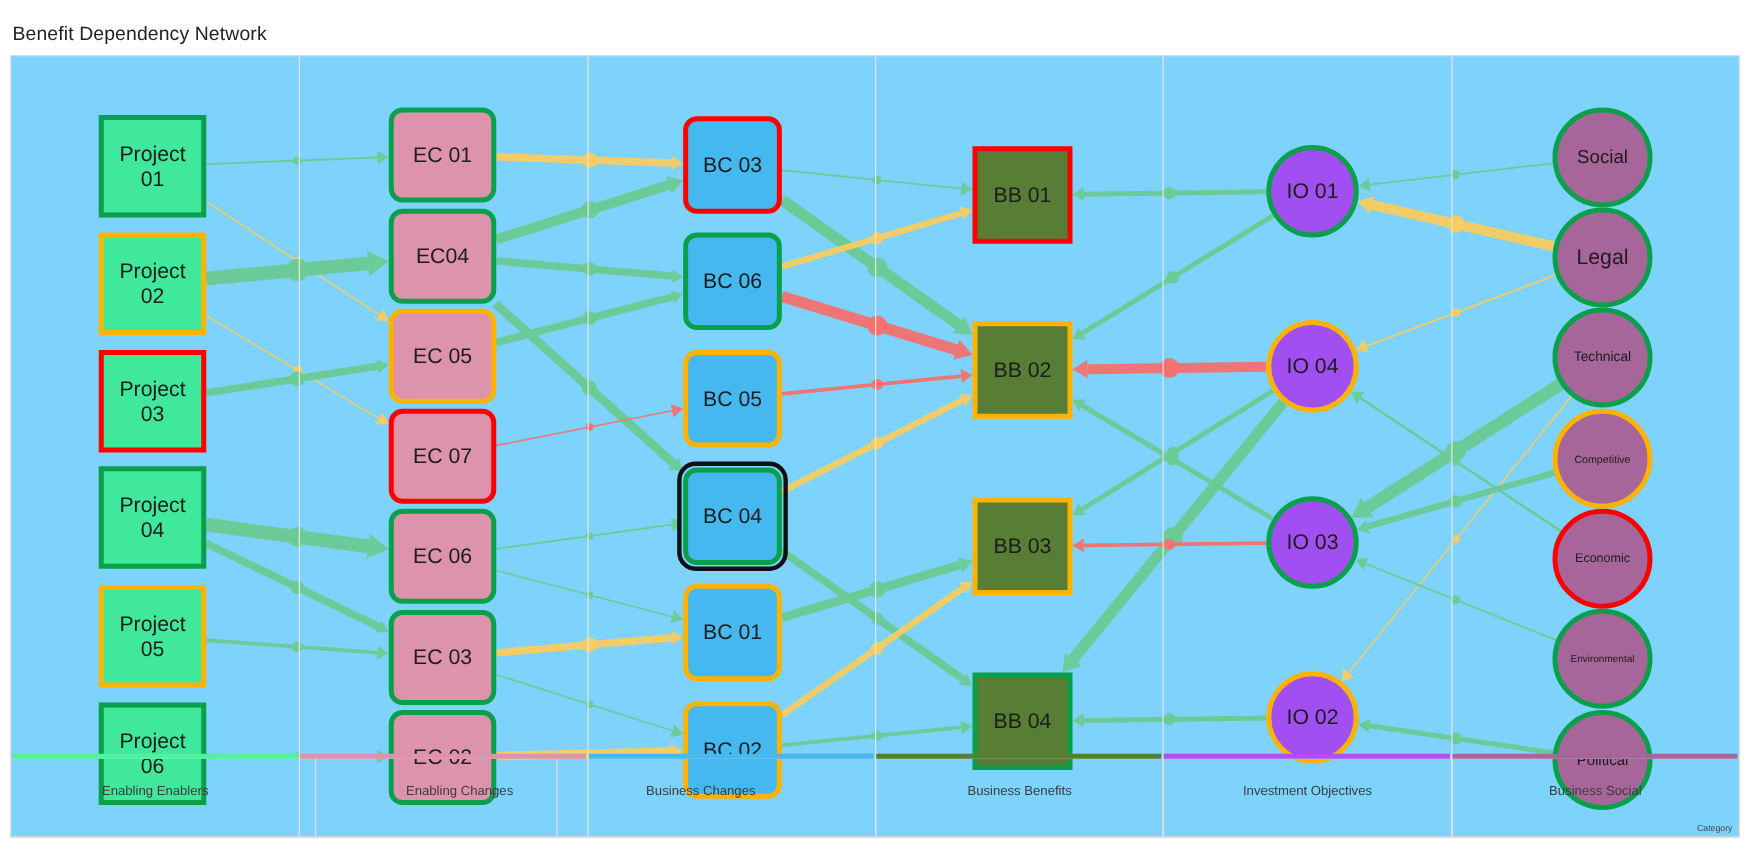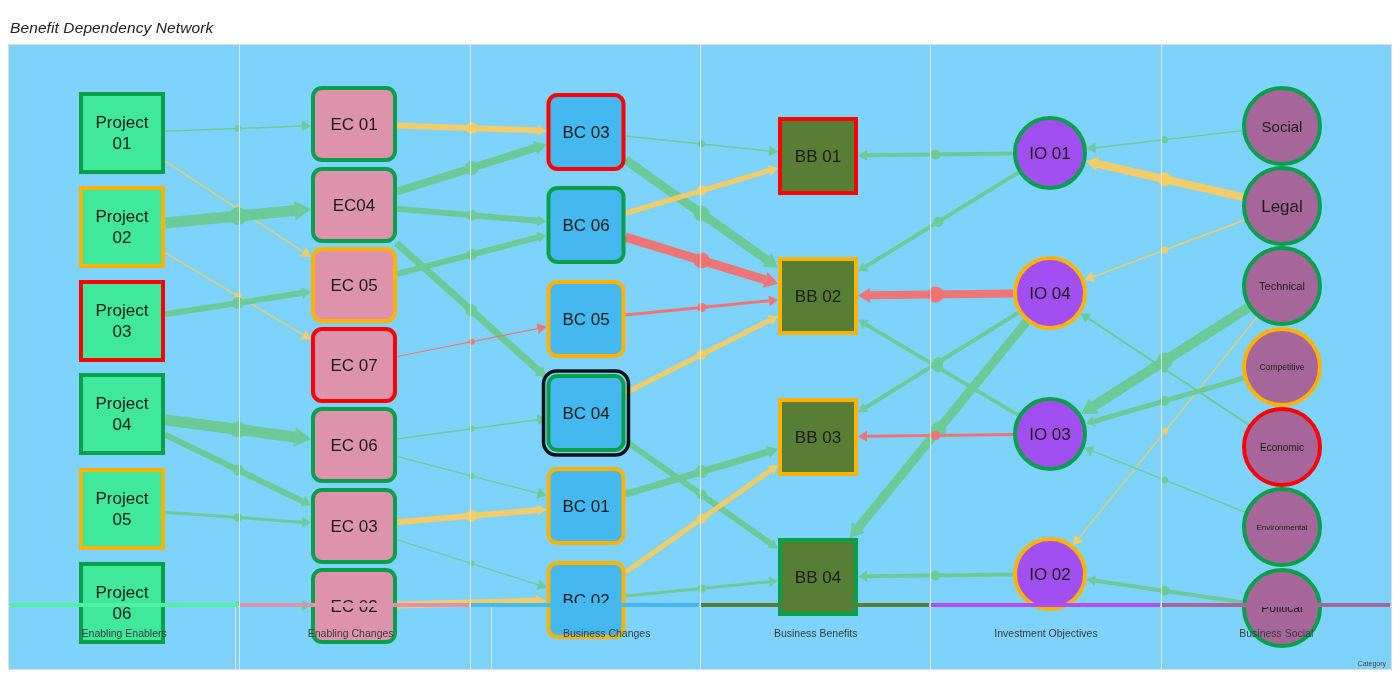--- a/index.html
+++ b/index.html
@@ -1,19 +1,19 @@
 <!DOCTYPE html>
 <html><head>
 <meta charset="utf-8">
 <style>
   html,body{margin:0;padding:0;background:#ffffff;}
   body{width:1400px;height:680px;overflow:hidden;
        font-family:"Liberation Sans","DejaVu Sans",sans-serif;}
   #root{position:relative;width:1400px;height:680px;}
-  #title{position:absolute;left:10px;top:19px;font-size:15.5px;color:#222222;letter-spacing:.1px;font-style:italic;}
+  #title{position:absolute;left:10px;top:19px;font-size:15.5px;color:#222222;letter-spacing:.1px;}
   #plot{position:absolute;left:8px;top:44px;width:1384px;height:626px;
         background:#7dd3fc;border:1px solid #dddddd;box-sizing:border-box;}
   #svg{position:absolute;left:0;top:0;}
   .colsep{position:absolute;top:0;bottom:0;width:1px;background:#e3e3e3;}
   .axisband{position:absolute;height:4px;}
   .axiscell{position:absolute;top:562px;height:63px;border-left:1px solid #e0e0e0;
             box-sizing:border-box;}
   .axiscell:first-of-type{border-left:none;}
   .axislabel{position:absolute;left:0;right:0;top:20px;text-align:center;
              font-size:10.5px;color:#3b3b3b;}
@@ -412,24 +412,24 @@
             <circle cx="1273" cy="563" r="38" fill="#a7669a" stroke="#0aa04b" stroke-width="4"></circle>
             <text x="1273" y="563" font-size="12" class="nodelabel">Political</text>
           </g>
         </g>
       </svg>
     <div id="axisrow-top"></div>
     <div id="axiscells">
         <div class="axiscell" style="left: 0px; width: 230.333px;">
           <div class="axislabel">Enabling Enablers</div>
         </div>
-        <div class="axiscell" style="left: 226px; width: 230.333px;">
+        <div class="axiscell" style="left: 243px; width: 230.333px;">
           <div class="axislabel">Enabling Changes</div>
         </div>
-        <div class="axiscell" style="left: 482px; width: 230.333px;">
+        <div class="axiscell" style="left: 436px; width: 230.333px;">
           <div class="axislabel">Business Changes</div>
         </div>
         <div class="axiscell" style="left: 691px; width: 230.333px;">
           <div class="axislabel">Business Benefits</div>
         </div>
         <div class="axiscell" style="left: 921.333px; width: 230.333px;">
           <div class="axislabel">Investment Objectives</div>
         </div>
         <div class="axiscell" style="left: 1151.67px; width: 230.333px;">
           <div class="axislabel">Business Social</div>

